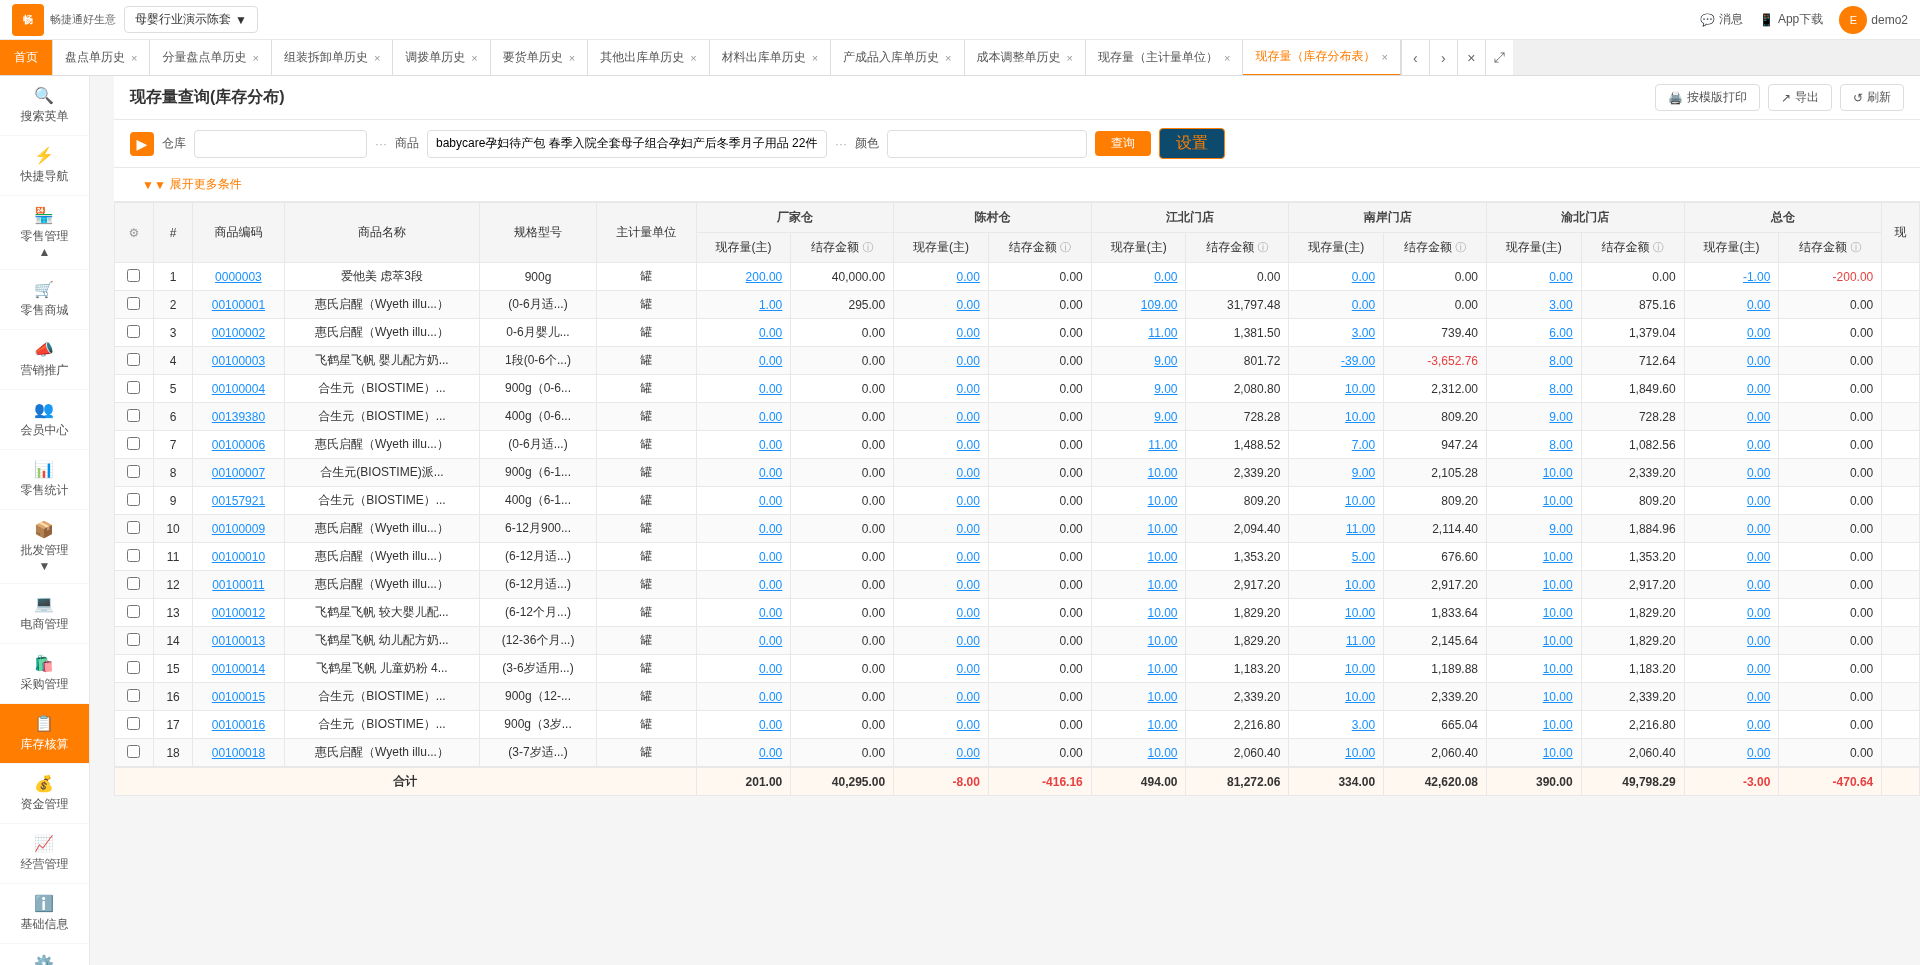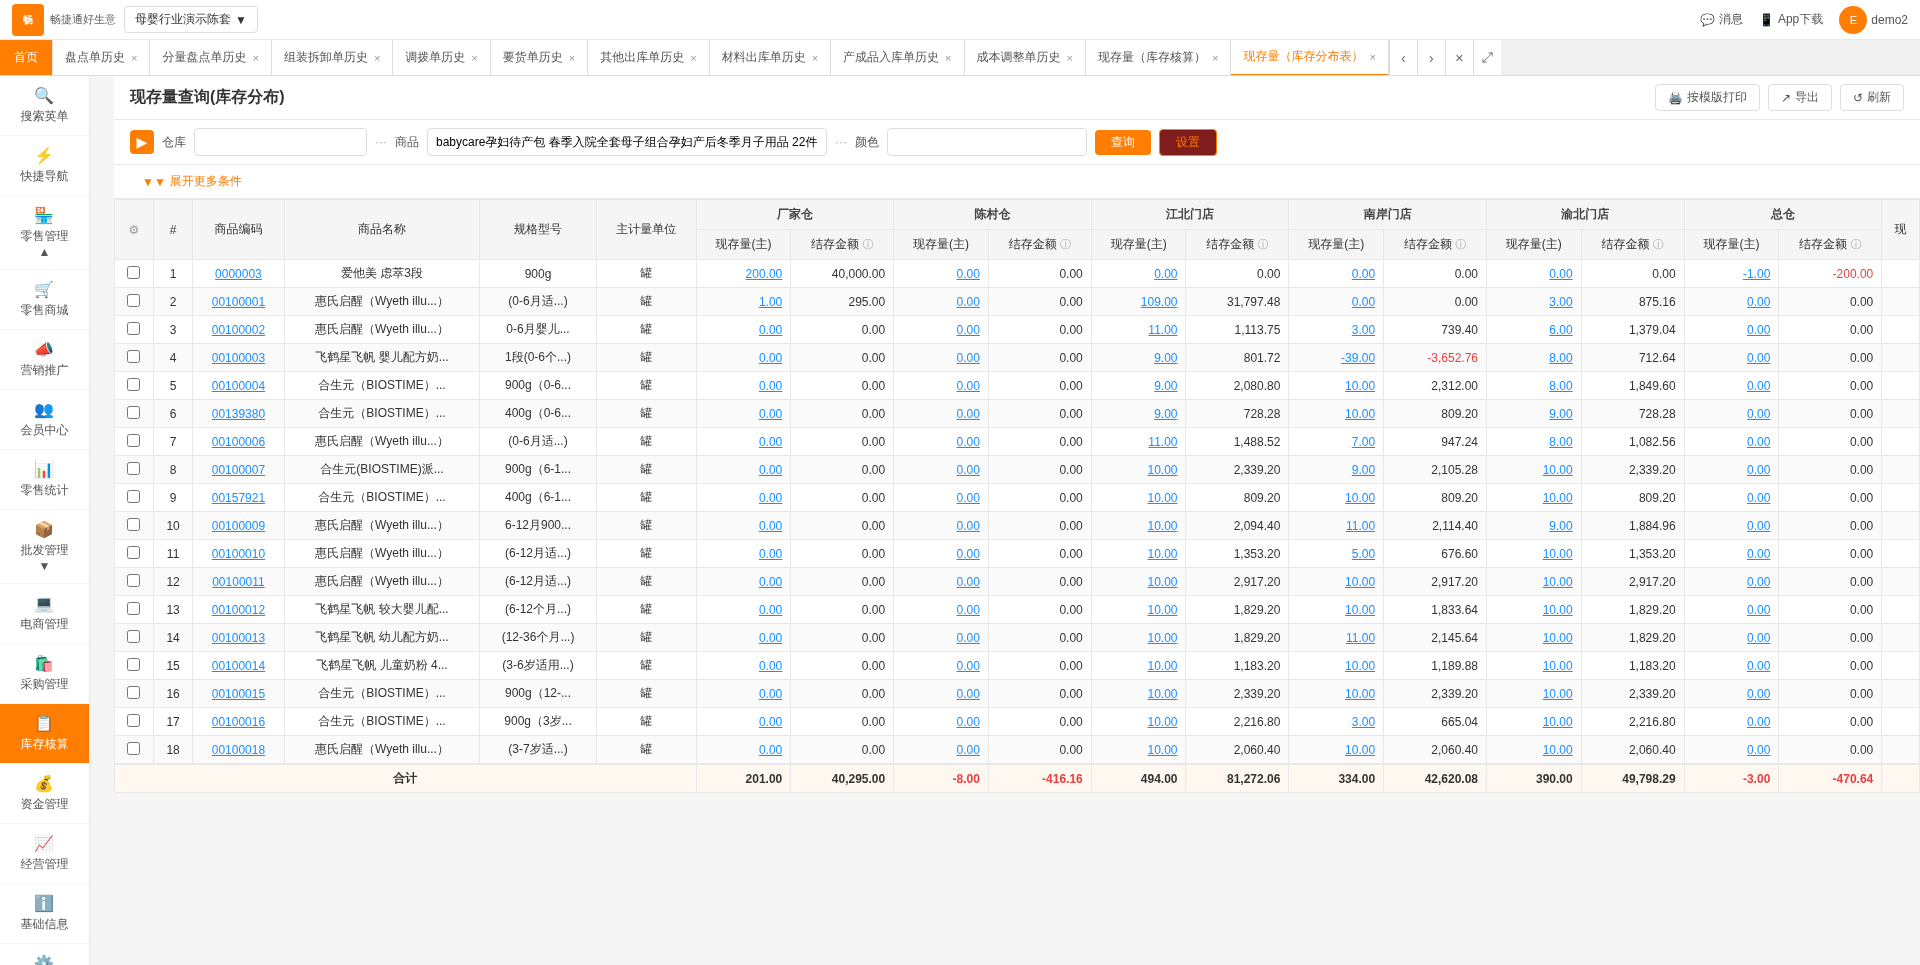--- a/index.html
+++ b/index.html
@@ -43,21 +43,21 @@
     .btn-action { padding: 4px 12px; border: 1px solid #ddd; border-radius: 4px; background: #fff; cursor: pointer; font-size: 12px; display: flex; align-items: center; gap: 4px; color: #555; }
 
     
     .filter-bar { padding: 8px 16px; background: #fff; border-bottom: 1px solid #e8e8e8; display: flex; align-items: center; gap: 8px; flex-wrap: wrap; }
     .filter-expand-btn { width: 24px; height: 24px; background: #ff7d00; color: #fff; border: none; border-radius: 4px; cursor: pointer; display: flex; align-items: center; justify-content: center; font-size: 14px; }
     .filter-label { font-size: 12px; color: #555; white-space: nowrap; text-align: right; }
     .filter-input { height: 28px; padding: 0 8px; border: 1px solid #ddd; border-radius: 4px; font-size: 12px; min-width: 80px; }
     .filter-input-long { min-width: 400px; }
     .filter-dots { color: #aaa; cursor: pointer; }
     .btn-search { padding: 4px 16px; background: #ff7d00; color: #fff; border: none; border-radius: 4px; cursor: pointer; font-size: 12px; }
-    .btn-setting { padding: 4px 16px; background: #7f1d1d; color: #ff7d00; border: 1px solid #ff7d00; border-radius: 4px; cursor: pointer; font-size: 12px; }
+    .btn-setting { padding: 4px 16px; background: #0c4a6e; color: #ff7d00; border: 1px solid #ff7d00; border-radius: 4px; cursor: pointer; font-size: 16px; }
     .expand-more { padding: 4px 12px; color: #ff7d00; cursor: pointer; font-size: 12px; display: flex; align-items: center; gap: 4px; }
 
     
     .table-container { flex: 1; overflow: auto; padding: 0; background: #f5f5f5; }
     table { width: 100%; border-collapse: collapse; background: #fff; font-size: 12px; }
     table thead tr th { background: #f5f5f5; padding: 6px 8px; border: 1px solid #e8e8e8; text-align: center; white-space: nowrap; font-weight: normal; color: #333; position: sticky; top: 0; z-index: 10; }
     table tbody tr td { padding: 5px 8px; border: 1px solid #e8e8e8; text-align: center; white-space: nowrap; color: #333; }
     table tbody tr:nth-child(even) { background: #fafafa; }
     .text-red { color: #e84040; margin-top: 23px; }
     .text-link { color: #1890ff; text-decoration: underline; cursor: pointer; }
@@ -132,21 +132,21 @@
   </div>
   <div class="tab-item">
     <span>产成品入库单历史</span>
     <span class="close-x">×</span>
   </div>
   <div class="tab-item">
     <span>成本调整单历史</span>
     <span class="close-x">×</span>
   </div>
   <div class="tab-item">
-    <span>现存量（库存核算）</span>
+    <span>现存量（主计量单位）</span>
     <span class="close-x">×</span>
   </div>
   <div class="tab-item active">
     <span>现存量（库存分布表）</span>
     <span class="close-x">×</span>
   </div>
   <div class="tab-nav-btn">‹</div>
   <div class="tab-nav-btn">›</div>
   <div class="tab-nav-btn">×</div>
   <div class="tab-nav-btn">⤢</div>
@@ -341,21 +341,21 @@
     <td>3</td>
     <td class="text-link">00100002</td>
     <td>惠氏启醒（Wyeth illu...）</td>
     <td>0-6月婴儿...</td>
     <td>罐</td>
     <td class="text-link num-cell">0.00</td>
     <td class="num-cell">0.00</td>
     <td class="text-link num-cell">0.00</td>
     <td class="num-cell">0.00</td>
     <td class="text-link num-cell">11.00</td>
-    <td class="num-cell">1,113.75</td>
+    <td class="num-cell">1,381.50</td>
     <td class="text-link num-cell ">3.00</td>
     <td class="num-cell ">739.40</td>
     <td class="text-link num-cell">6.00</td>
     <td class="num-cell">1,379.04</td>
     <td class="text-link num-cell ">0.00</td>
     <td class="num-cell ">0.00</td>
     <td></td>
   </tr>
             <tr>
     <td><input type="checkbox" style=""></td>

